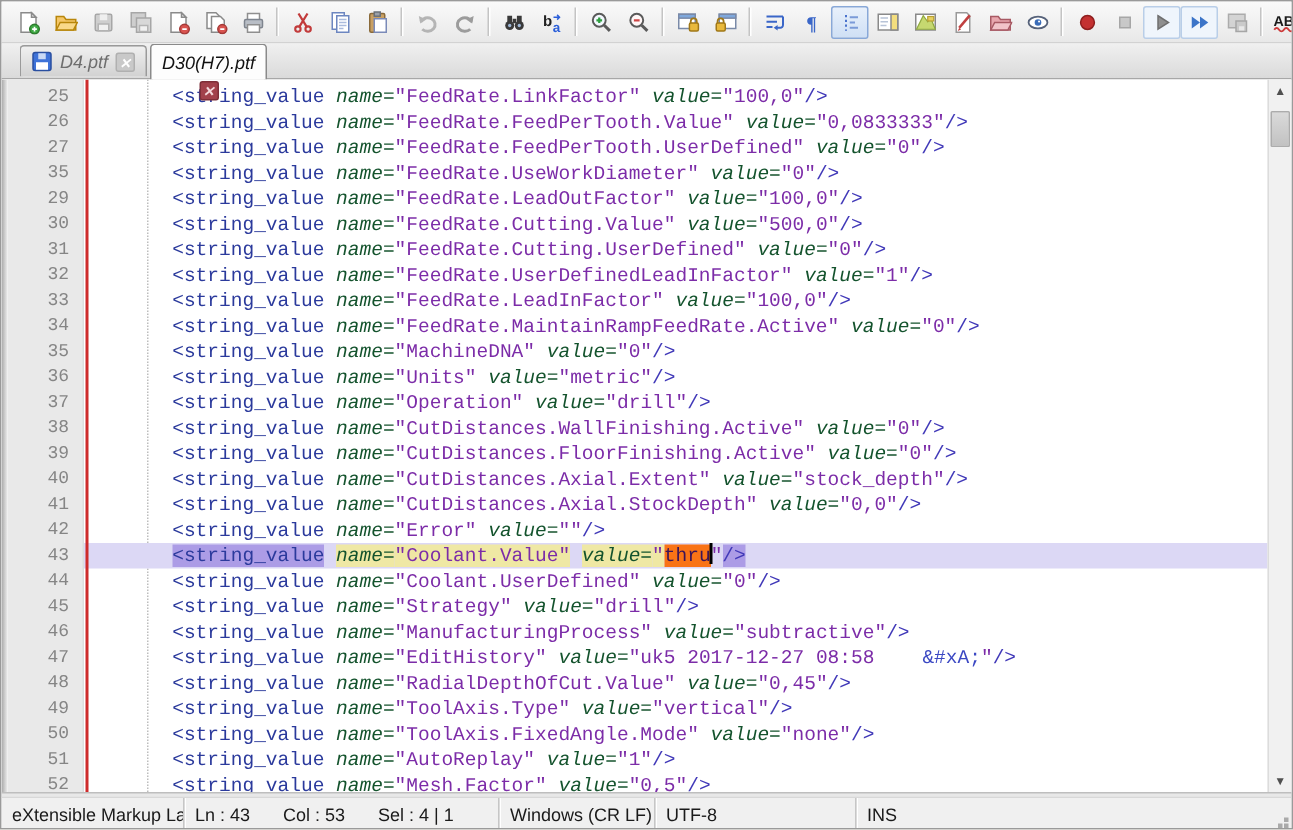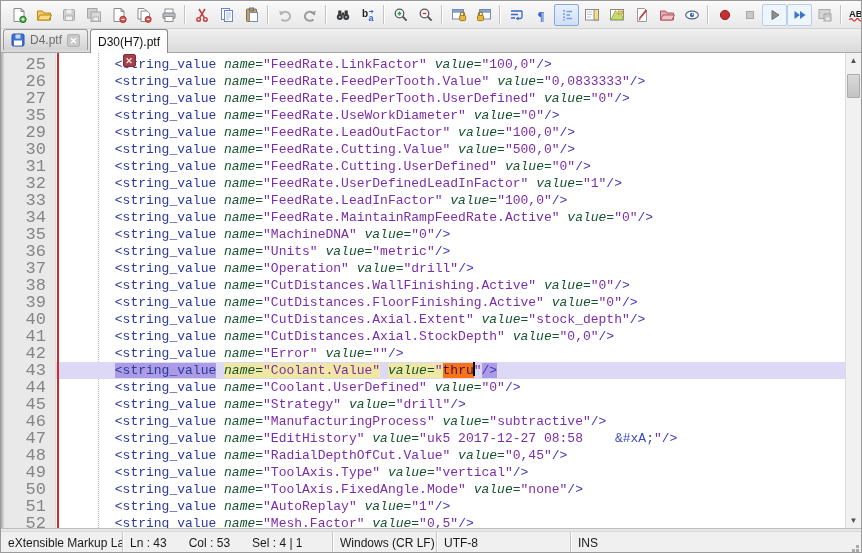--- a/index.html
+++ b/index.html
@@ -6,35 +6,35 @@
   *{box-sizing:border-box;}
   .window{position:relative;width:862px;height:553px;background:#fff;font-family:"Liberation Sans",sans-serif;overflow:hidden;border:1px solid #9A9A9A;}
   
   .toolbar{position:absolute;left:0;top:0;right:0;height:28px;background:linear-gradient(#FAFAFA,#E8E8E8);border-bottom:1px solid #D2D2D2;display:flex;align-items:center;padding-left:5px;}
   .tbtn{width:25px;height:22px;display:flex;align-items:center;justify-content:center;flex:none;}
   .tbtn.pressed{border:1px solid #88A8D8;background:linear-gradient(#E8F0FB,#CFE0F5);border-radius:2px;}
   .tbtn.framed{border:1px solid #B9CEE8;background:#EFF5FC;border-radius:2px;}
   .tbtn.dis{opacity:.85;}
   .tsep{width:2px;height:19px;border-left:1px solid #C4C4C4;border-right:1px solid #FFF;margin:0 3px;flex:none;}
   
-  .tabbar{position:absolute;left:0;top:28px;right:0;height:24px;background:linear-gradient(#F0F0F0,#DADADA);border-bottom:1px solid #A7A7A7;display:flex;align-items:flex-start;padding-left:2px;}
+  .tabbar{position:absolute;left:0;top:28px;right:0;height:24px;background:linear-gradient(#F0F0F0,#DADADA);border-bottom:1px solid #A7A7A7;display:flex;align-items:center;padding-left:12px;font-style:italic;}
   .tab{height:21px;display:flex;align-items:center;gap:5px;padding:0 7px;border:1px solid #9A9A9A;border-bottom:none;border-radius:3px 3px 0 0;background:linear-gradient(#F0F0F0,#D2D2D2);color:#6E6E6E;font-size:12px;margin-right:2px;position:relative;}
   .tab.active{height:24px;background:#FDFDFD;color:#111;margin-bottom:-1px;border-color:#8A8A8A;z-index:2;flex-direction:column;}
   .tclose{width:13px;height:13px;border-radius:2px;font-size:9px;line-height:13px;text-align:center;font-weight:bold;}
   .tclose.inact{background:#C9C9C9;color:#FFF;border:1px solid #B0B0B0;}
   .tclose.act{background:#A2414B;color:#F3D9DC;border:1px solid #7E2E38;}
   
   .editor{position:absolute;left:0;top:52px;right:0;height:475px;background:#fff;overflow:hidden;}
   .edge{position:absolute;left:0;top:0;bottom:0;width:4px;background:linear-gradient(90deg,#A8A8A8,#EDEDED);z-index:0;}
   .gutter-bg{position:absolute;left:4px;top:0;bottom:0;width:51px;background:#E9E9E9;border-right:1px solid #DDD;z-index:0;}
   .redline{position:absolute;left:56px;top:0;bottom:0;width:2px;background:#CE2B2B;z-index:3;}
   .iguide{position:absolute;left:97px;top:0;bottom:0;width:0;border-left:1px dotted #BDBDBD;z-index:0;}
   .rows{position:absolute;left:0;top:3px;right:16px;z-index:1;}
   .row{display:flex;height:17px;line-height:17px;font-family:"Liberation Mono",monospace;font-size:13px;white-space:pre;}
-  .ln{flex:0 0 55px;text-align:right;padding-right:10px;color:#858585;font-size:17px;font-family:"Liberation Mono",monospace;}
+  .ln{flex:0 0 55px;text-align:right;padding-right:10px;color:#858585;font-size:12px;font-family:"Liberation Mono",monospace;}
   .code{flex:1;padding-left:12px;}
   .cur .code{background:#DCD8F5;}
   .t{color:#2B3A9C;} .a{color:#14532d;font-style:italic;} .v{color:#7C2CA8;} .e{color:#4038B8;} .ent{color:#3B48C3;padding-left:32px;}
   .ht{background:#AC9CE6;} .hy{background:#EFE8A4;}
   .sel{background:#f97316;color:#3A1458;}
   .caret{display:inline-block;width:2px;background:#000;height:14px;vertical-align:-2px;margin:0 -1px;}
   
   .vscroll{position:absolute;right:0;top:0;bottom:0;width:16px;background:#F1F1F1;border-left:1px solid #DCDCDC;z-index:4;}
   .varrow{position:absolute;left:0;width:15px;height:15px;background:#F1F1F1;color:#505050;font-size:8px;text-align:center;line-height:15px;}
   .vthumb{position:absolute;left:1px;top:21px;width:13px;height:24px;background:linear-gradient(#DADADA,#C2C2C2);border:1px solid #ACACAC;border-radius:1px;}

